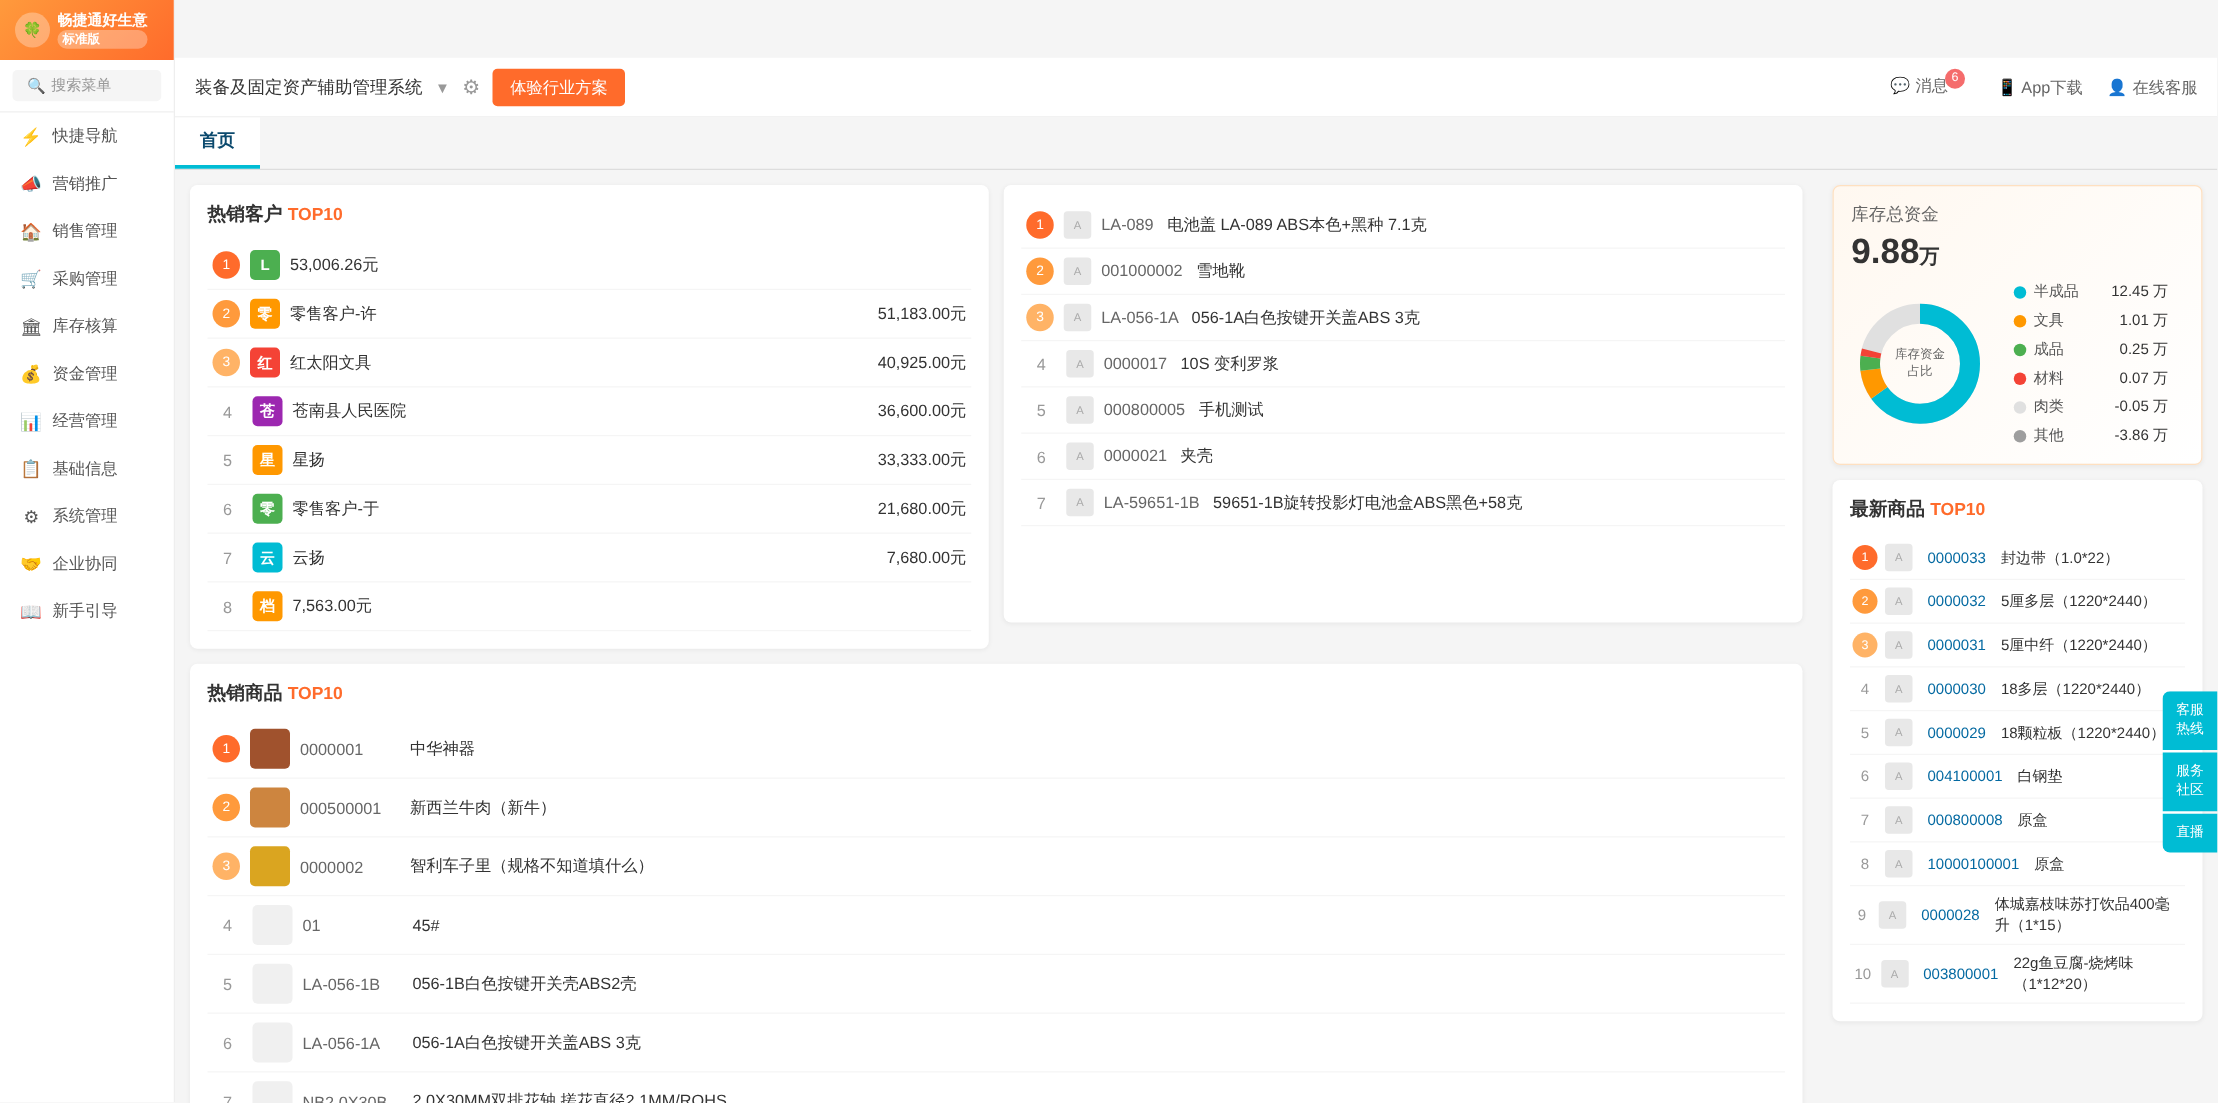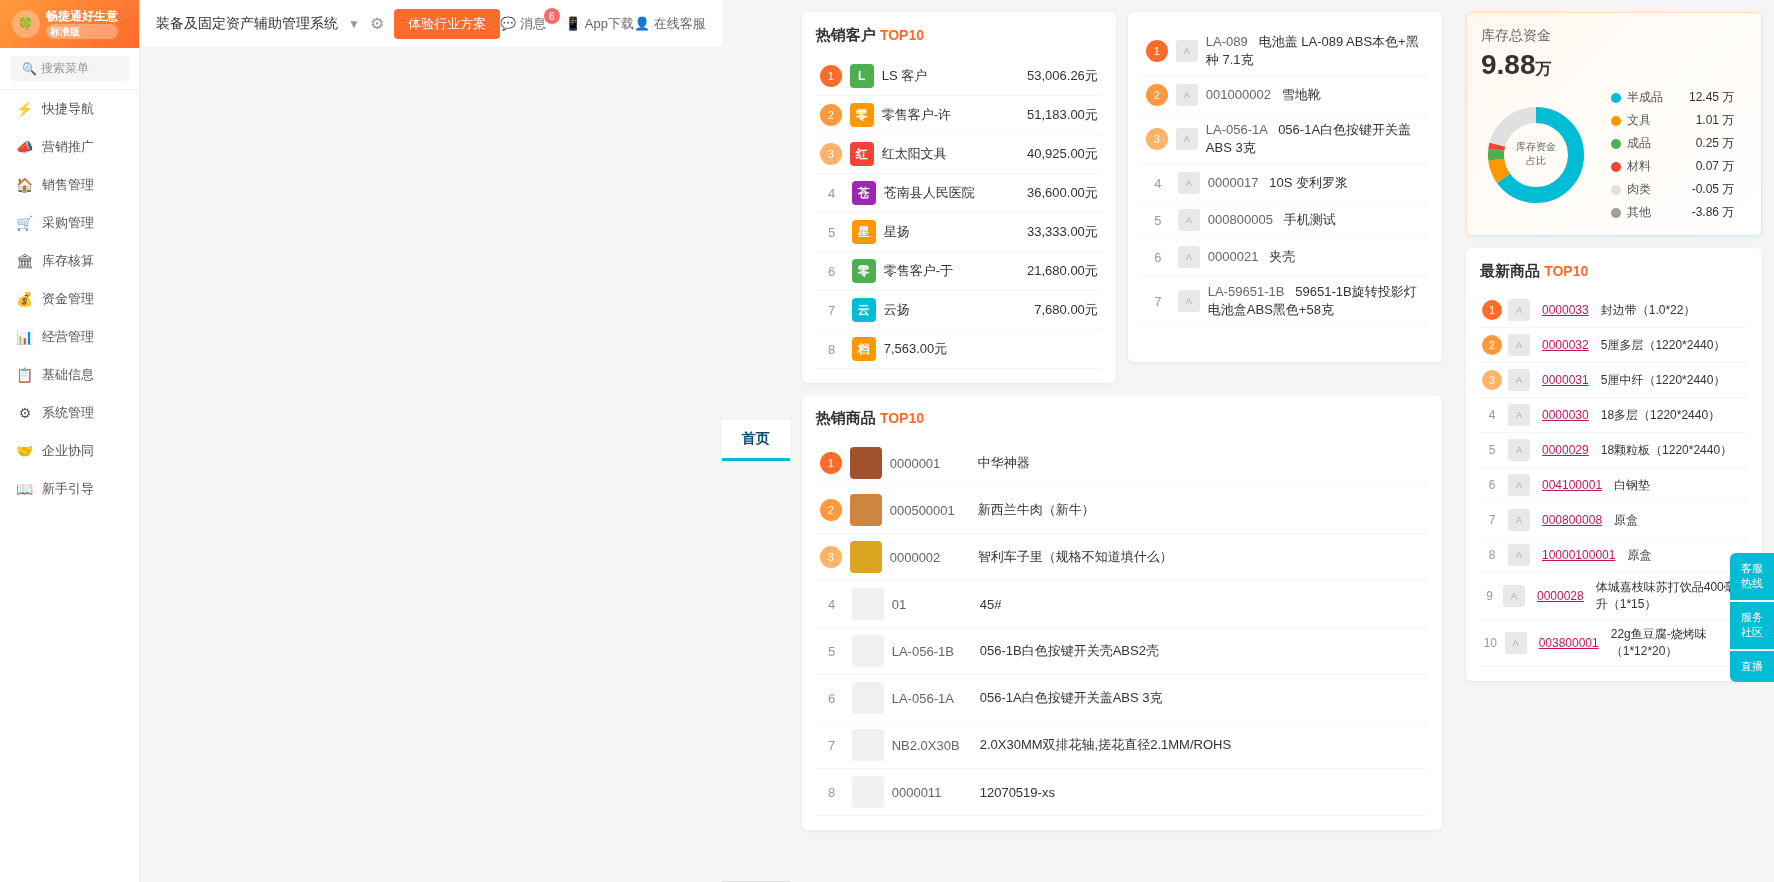--- a/index.html
+++ b/index.html
@@ -66,22 +66,23 @@
       display: flex;
       align-items: center;
       justify-content: center;
       font-size: 14px;
     }
 
     
     .main {
       flex: 1;
       display: flex;
-      flex-direction: row;
+      flex-direction: column;
       overflow: hidden;
+      margin-top: 46px;
     }
 
     
     .topbar {
       height: 48px;
       background: #fff;
       display: flex;
       align-items: center;
       padding: 0 16px;
       border-bottom: 1px solid #eee;
@@ -93,21 +94,21 @@
     .topbar-gear { color: #999; cursor: pointer; font-size: 16px; }
     .topbar-btn {
       background: #ff6b2b;
       color: #fff;
       border: none;
       border-radius: 4px;
       padding: 6px 14px;
       font-size: 13px;
       cursor: pointer;
     }
-    .topbar-right { display: flex; align-items: center; gap: 0; color: #666; font-size: 13px; }
+    .topbar-right { display: flex; align-items: center; gap: 20px; color: #666; font-size: 13px; }
     .topbar-right .badge-red {
       background: #f56c6c;
       color: #fff;
       border-radius: 50%;
       width: 16px;
       height: 16px;
       font-size: 10px;
       display: inline-flex;
       align-items: center;
       justify-content: center;
@@ -309,21 +310,21 @@
       height: 22px;
       border-radius: 3px;
       background: #e8e8e8;
       flex-shrink: 0;
       display: flex;
       align-items: center;
       justify-content: center;
       font-size: 9px;
       color: #aaa;
     }
-    .right-prod-code { color: #be185d; text-decoration: underline; }
+    .right-prod-code { color: #0369a1; }
     .right-prod-name { color: #333; }
 
     
     .float-btns {
       position: fixed;
       right: 0;
       bottom: 200px;
       display: flex;
       flex-direction: column;
       gap: 2px;
@@ -437,21 +438,20 @@
 
         <div class="card" style="flex:1;">
           <div class="card-title">
             热销客户 <span class="top10-label">TOP10</span>
           </div>
           <div class="rank-table">
 
             <div class="rank-row">
               <span class="rank-num top3 n1">1</span>
               <span class="rank-badge" style="background:#4caf50;">L</span>
-              <span class="rank-name">LS 客户</span>
               <span class="rank-value">53,006.26元</span>
             </div>
             <div class="rank-row">
               <span class="rank-num top3 n2">2</span>
               <span class="rank-badge" style="background:#ff9800;">零</span>
               <span class="rank-name">零售客户-许</span>
               <span class="rank-value">51,183.00元</span>
             </div>
             <div class="rank-row">
               <span class="rank-num top3 n3">3</span>

